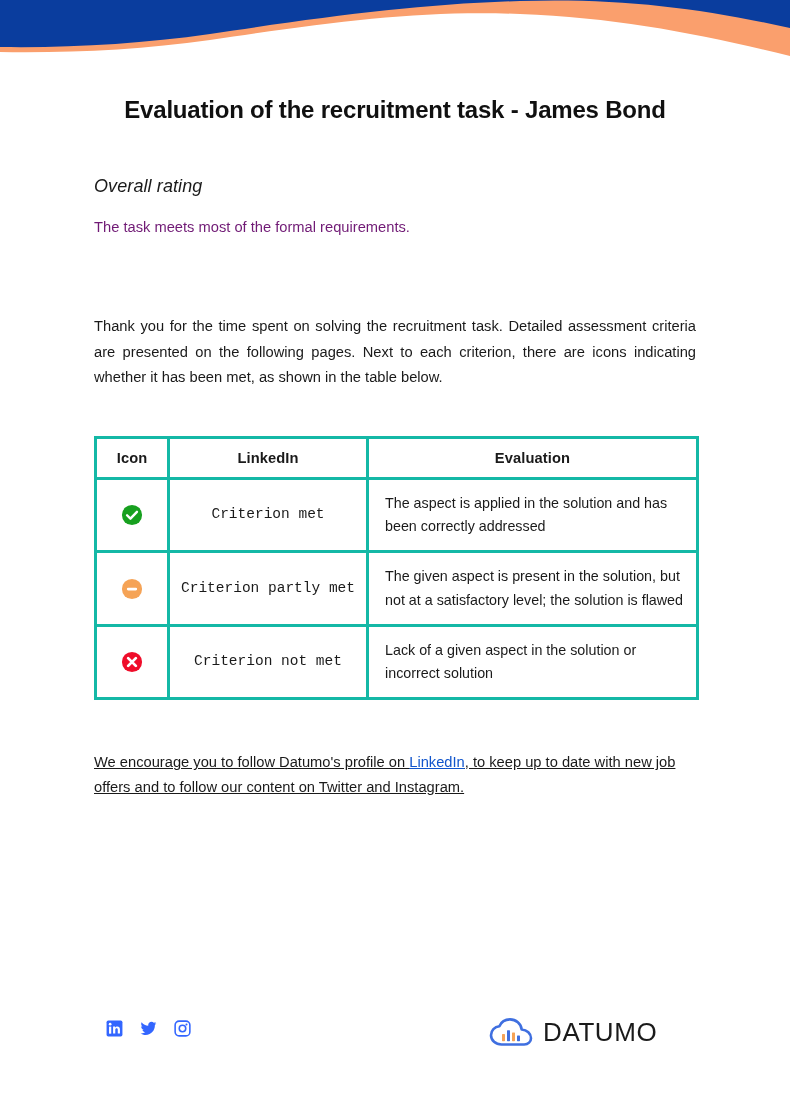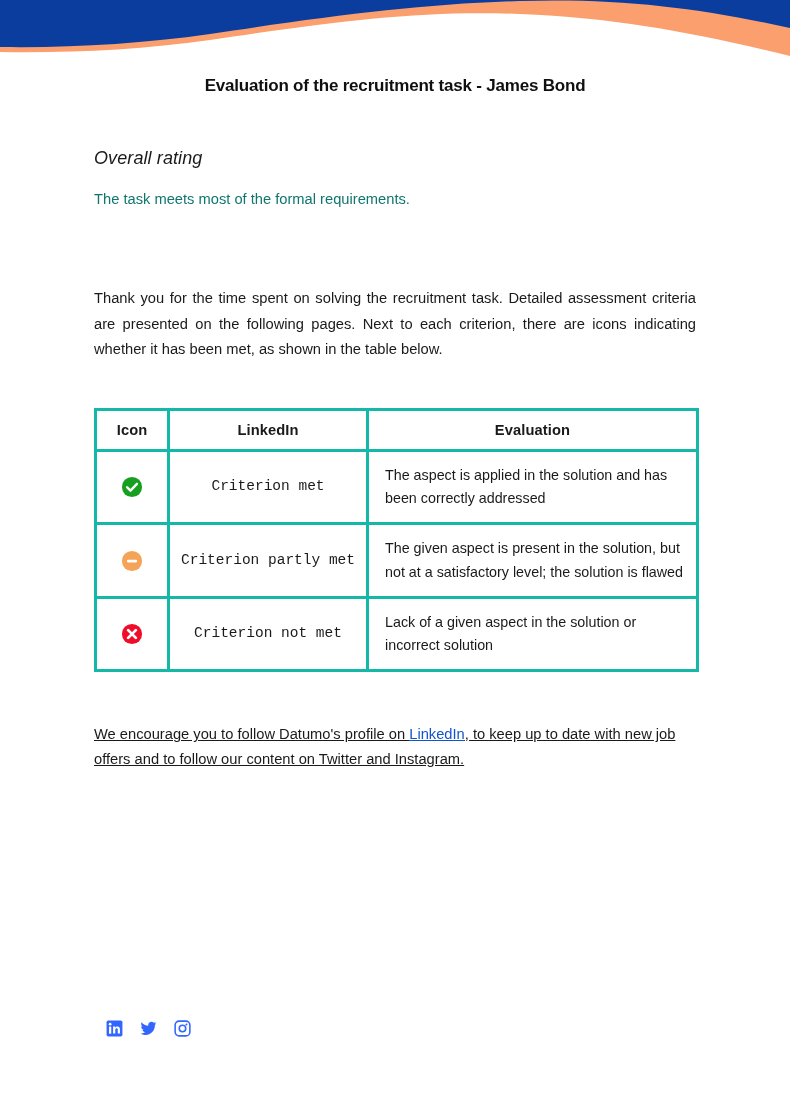--- a/index.html
+++ b/index.html
@@ -36,23 +36,23 @@
     position: absolute;
     top: 0;
     left: 0;
     width: 790px;
     padding: 0;
     z-index: 2;
   }
 
   .doc-title {
     margin: 0;
-    padding-top: 76px;
-    text-align: center;
-    font-size: 17px;
+    padding-top: 96px;
+    text-align: center;
+    font-size: 24px;
     font-weight: 600;
     letter-spacing: -0.2px;
     color: #101010;
   }
 
   .inner {
     margin: 0 auto;
     width: 602px;
   }
 
@@ -64,21 +64,21 @@
     color: #1a1a1a;
     letter-spacing: 0.1px;
     font-style: italic;
   }
 
   .rating-line {
     margin: 0;
     padding-top: 20px;
     font-size: 14.7px;
     line-height: 1.45;
-    color: #0f766e;
+    color: #701a75;
   }
 
   .intro-para {
     margin: 0;
     padding-top: 76px;
     font-size: 14.7px;
     line-height: 1.72;
     text-align: justify;
     color: #1a1a1a;
   }
@@ -271,16 +271,28 @@
       </a>
       <a href="#">
         <svg class="social-icon" viewBox="0 0 24 24" xmlns="http://www.w3.org/2000/svg">
           <rect x="1.6" y="1.6" width="20.8" height="20.8" rx="5.6" fill="none" stroke="#3366ff" stroke-width="2.2"></rect>
           <circle cx="12" cy="12" r="4.6" fill="none" stroke="#3366ff" stroke-width="2.2"></circle>
           <circle cx="17.6" cy="6.4" r="1.45" fill="#3366ff"></circle>
         </svg>
       </a>
     </div>
 
+    <div class="logo-row">
+      <svg class="logo-mark" width="47" height="30" viewBox="0 0 47 30" xmlns="http://www.w3.org/2000/svg">
+        <path d="M12.5 26.5 C6.6 26.5 2 22.3 2 17.2 C2 12.6 5.6 8.8 10.4 8.2 C12.1 4.2 16.2 1.4 21 1.4 C27 1.4 32 5.8 32.7 11.5 C38 11.9 42 15.7 42 20.2 C42 23.7 39.2 26.5 35.2 26.5 Z" fill="none" stroke="#3f6fe0" stroke-width="2.6" stroke-linejoin="round"></path>
+        <rect x="13" y="16" width="3" height="7.2" rx="0.6" fill="#f5a356"></rect>
+        <rect x="18" y="12.2" width="3" height="11" rx="0.6" fill="#3f6fe0"></rect>
+        <rect x="23" y="14.4" width="3" height="8.8" rx="0.6" fill="#f5a356"></rect>
+        <rect x="28" y="17.6" width="3" height="5.6" rx="0.6" fill="#3f6fe0"></rect>
+      </svg>
+      <svg class="logo-word" width="140" height="30" viewBox="0 0 140 30" xmlns="http://www.w3.org/2000/svg">
+        <text x="0" y="23" font-family="Liberation Sans, sans-serif" font-size="26" font-weight="400" letter-spacing="0.6" fill="#1a1a1a">DATUMO</text>
+      </svg>
+    </div>
 
   </div>
 
 </div>
 
 </body></html>

